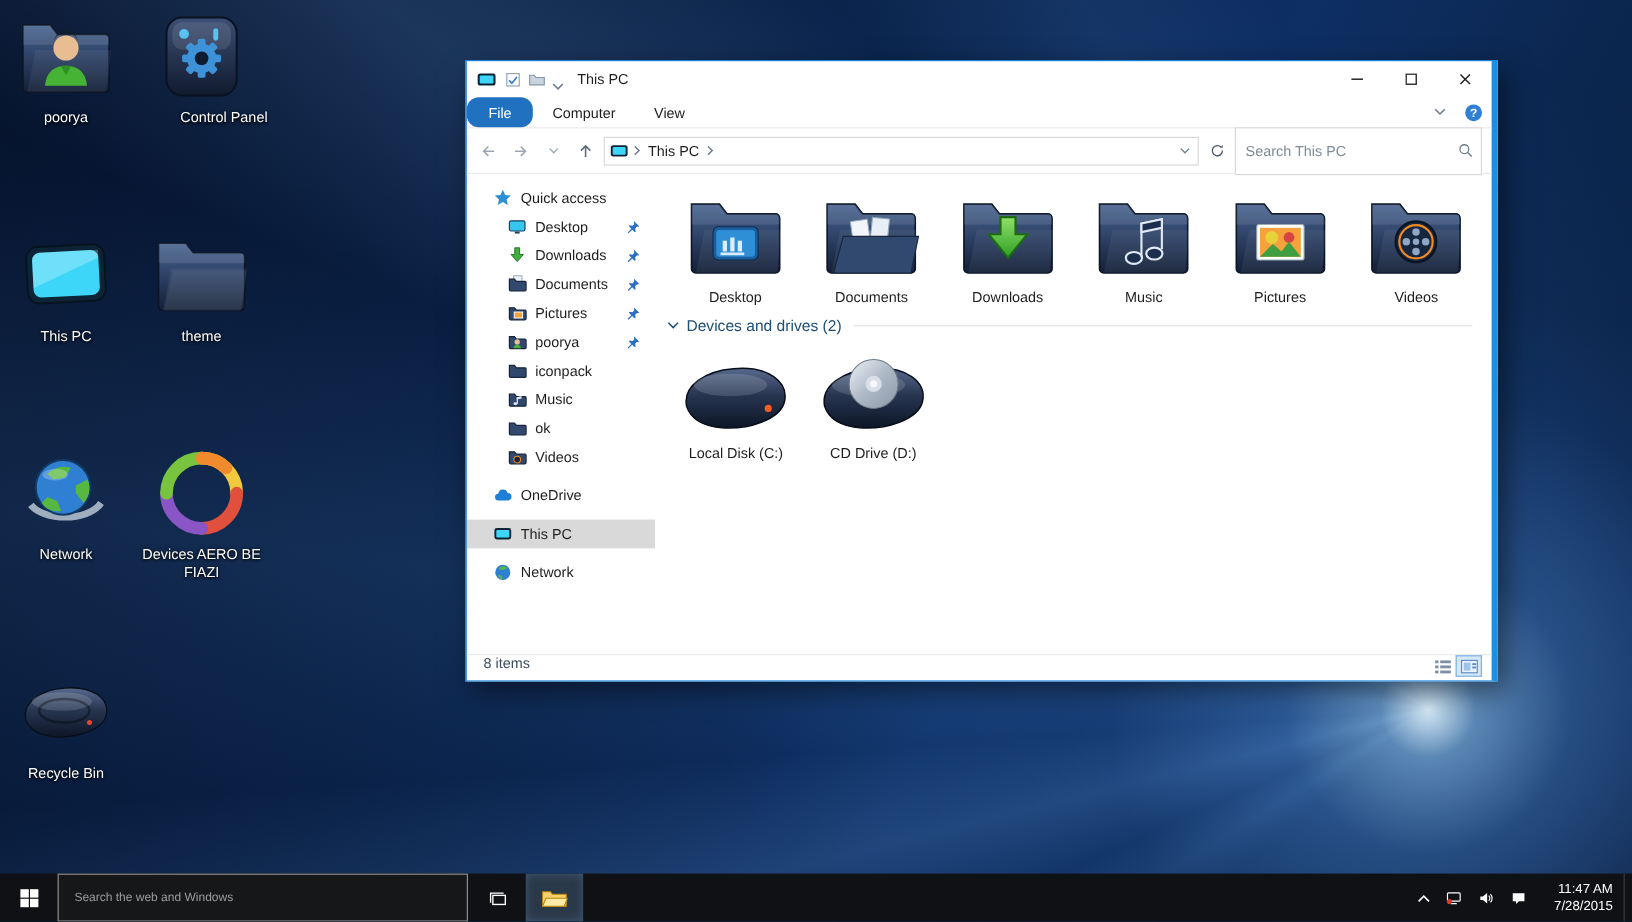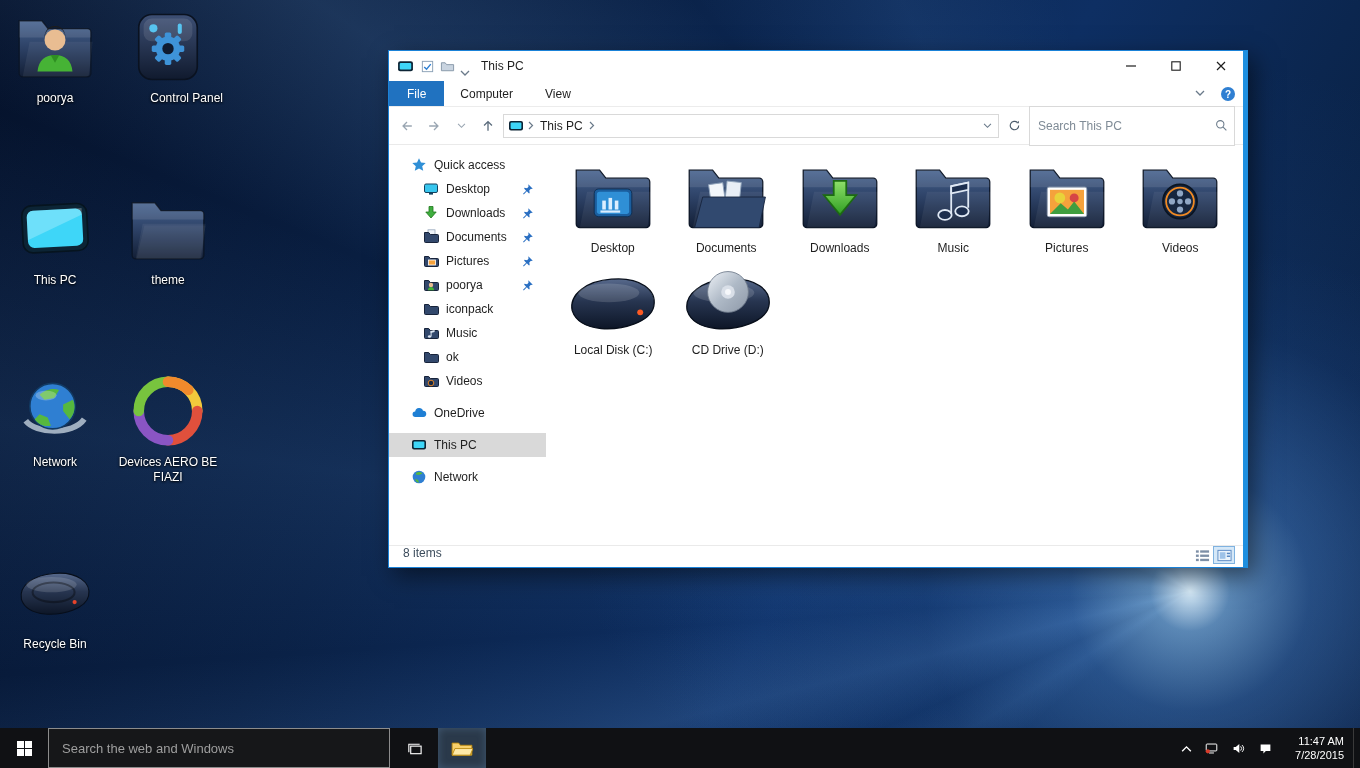--- a/index.html
+++ b/index.html
@@ -35,21 +35,21 @@
     display:flex; flex-direction:column;
   }
   .titlebar { height:30px; display:flex; align-items:center; padding-left:8px; flex:0 0 auto; }
   .titlebar .ic16 { width:17px; height:17px; margin-right:6px; }
   .titlebar .ic14 { width:15px; height:15px; margin-right:5px; color:#5a6b7c; }
   .titlebar .title { font-size:12px; color:#1e1e1e; margin-left:6px; }
   .titlebar .spacer { flex:1; }
   .capbtn { width:45px; height:29px; display:flex; align-items:center; justify-content:center; }
   .capbtn svg { width:10px; height:10px; }
   .tabsrow { height:26px; display:flex; align-items:stretch; flex:0 0 auto; border-bottom:1px solid #ececec; }
-  .tab { font-size:12px; display:flex; align-items:center; padding:0 16px; color:#1e1e1e; }
+  .tab { font-size:12px; display:flex; align-items:center; padding:0 16px; color:#1e1e1e;border-radius:10px; }
   .tab.file { background:#2072c0; color:#fff; padding:0 18px; }
   .tabsrow .spacer { flex:1; }
   .tabsrow .ribbonbtn { width:26px; display:flex; align-items:center; justify-content:center; color:#6a7a8a; }
   .tabsrow .ribbonbtn svg { width:10px; height:7px; }
   .tabsrow .helpbtn { width:30px; display:flex; align-items:center; justify-content:center; }
   .tabsrow .helpbtn svg { width:16px; height:16px; }
   .addrrow { height:38px; display:flex; align-items:center; gap:3px; padding:0 8px 0 6px; flex:0 0 auto; border-bottom:1px solid #eaeaea; }
   .navbtn { width:24px; height:24px; display:flex; align-items:center; justify-content:center; color:#9aa6b2; }
   .navbtn.up { color:#5a6b7c; }
   .navbtn svg { width:14px; height:14px; }
@@ -98,21 +98,21 @@
   
   #taskbar {
     position:absolute; left:0; bottom:0; width:1360px; height:40px;
     background:#101114; display:flex; align-items:stretch; z-index:5;
   }
   .tbtn { width:48px; display:flex; align-items:center; justify-content:center; }
   .tbtn svg { width:17px; height:17px; }
   .tbtn.explorer-btn { background:rgba(103,153,202,0.30); box-shadow: inset 0 0 8px rgba(140,190,240,0.25); }
   .tbtn.explorer-btn svg { width:22px; height:18px; }
   .tsearch { width:342px; border:1px solid #8c8c8c; background:#161719; display:flex; align-items:center; margin:0; }
-  .tsearch input { flex:1; background:transparent; border:none; outline:none; color:#b9b9b9; font-size:13px; font-family:inherit; padding-left:13px; min-width:0; }
+  .tsearch input { flex:1; background:transparent; border:none; outline:none; color:#b9b9b9; font-size:10px; font-family:inherit; padding-left:13px; min-width:0; }
   .tsearch input::placeholder { color:#9e9e9e; }
   .tray { margin-left:auto; display:flex; align-items:stretch; }
   .traybtn { width:24px; display:flex; align-items:center; justify-content:center; color:#fff; }
   .traybtn svg { width:13px; height:13px; }
   .traybtn.wide { width:27px; }
   .clock { width:74px; display:flex; flex-direction:column; justify-content:center; align-items:flex-end; padding-right:9px; color:#fff; font-size:11px; line-height:14px; }
   .showdesk { width:7px; border-left:1px solid #3a3a3a; }
 </style>
 </head>
 <body>
@@ -575,20 +575,29 @@
                   <circle cx="48" cy="38" r="3.5"></circle>
                   <circle cx="39" cy="47" r="3.5"></circle>
                   <circle cx="57" cy="47" r="3.5"></circle>
                   <circle cx="48" cy="56" r="3.5"></circle>
                   <circle cx="48" cy="47" r="3"></circle>
                 </g>
               </svg></div>
           <div class="tlbl">Videos</div>
         </div>
       </div>
+      <div class="grouphdr">
+        <span class="chev">
+            <svg viewBox="0 0 10 7">
+              <path d="M1 1l4 4 4-4" fill="none" stroke="currentColor" stroke-width="1.3"></path>
+            </svg>
+          </span>
+        <span class="gtitle">Devices and drives (2)</span>
+        <span class="rule"></span>
+      </div>
       <div class="tiles">
         <div class="tile">
           <div class="timg drv"><svg viewBox="0 0 120 78" width="100%" height="100%" preserveAspectRatio="xMidYMid meet">
                 <defs>
                   <linearGradient id="gv" x1="0" y1="0" x2="0" y2="1">
 <stop offset="0" stop-color="#57698c"></stop>
                     <stop offset="0.45" stop-color="#273550"></stop>
                     <stop offset="1" stop-color="#0d1627"></stop>
                   </linearGradient>
                 </defs>

